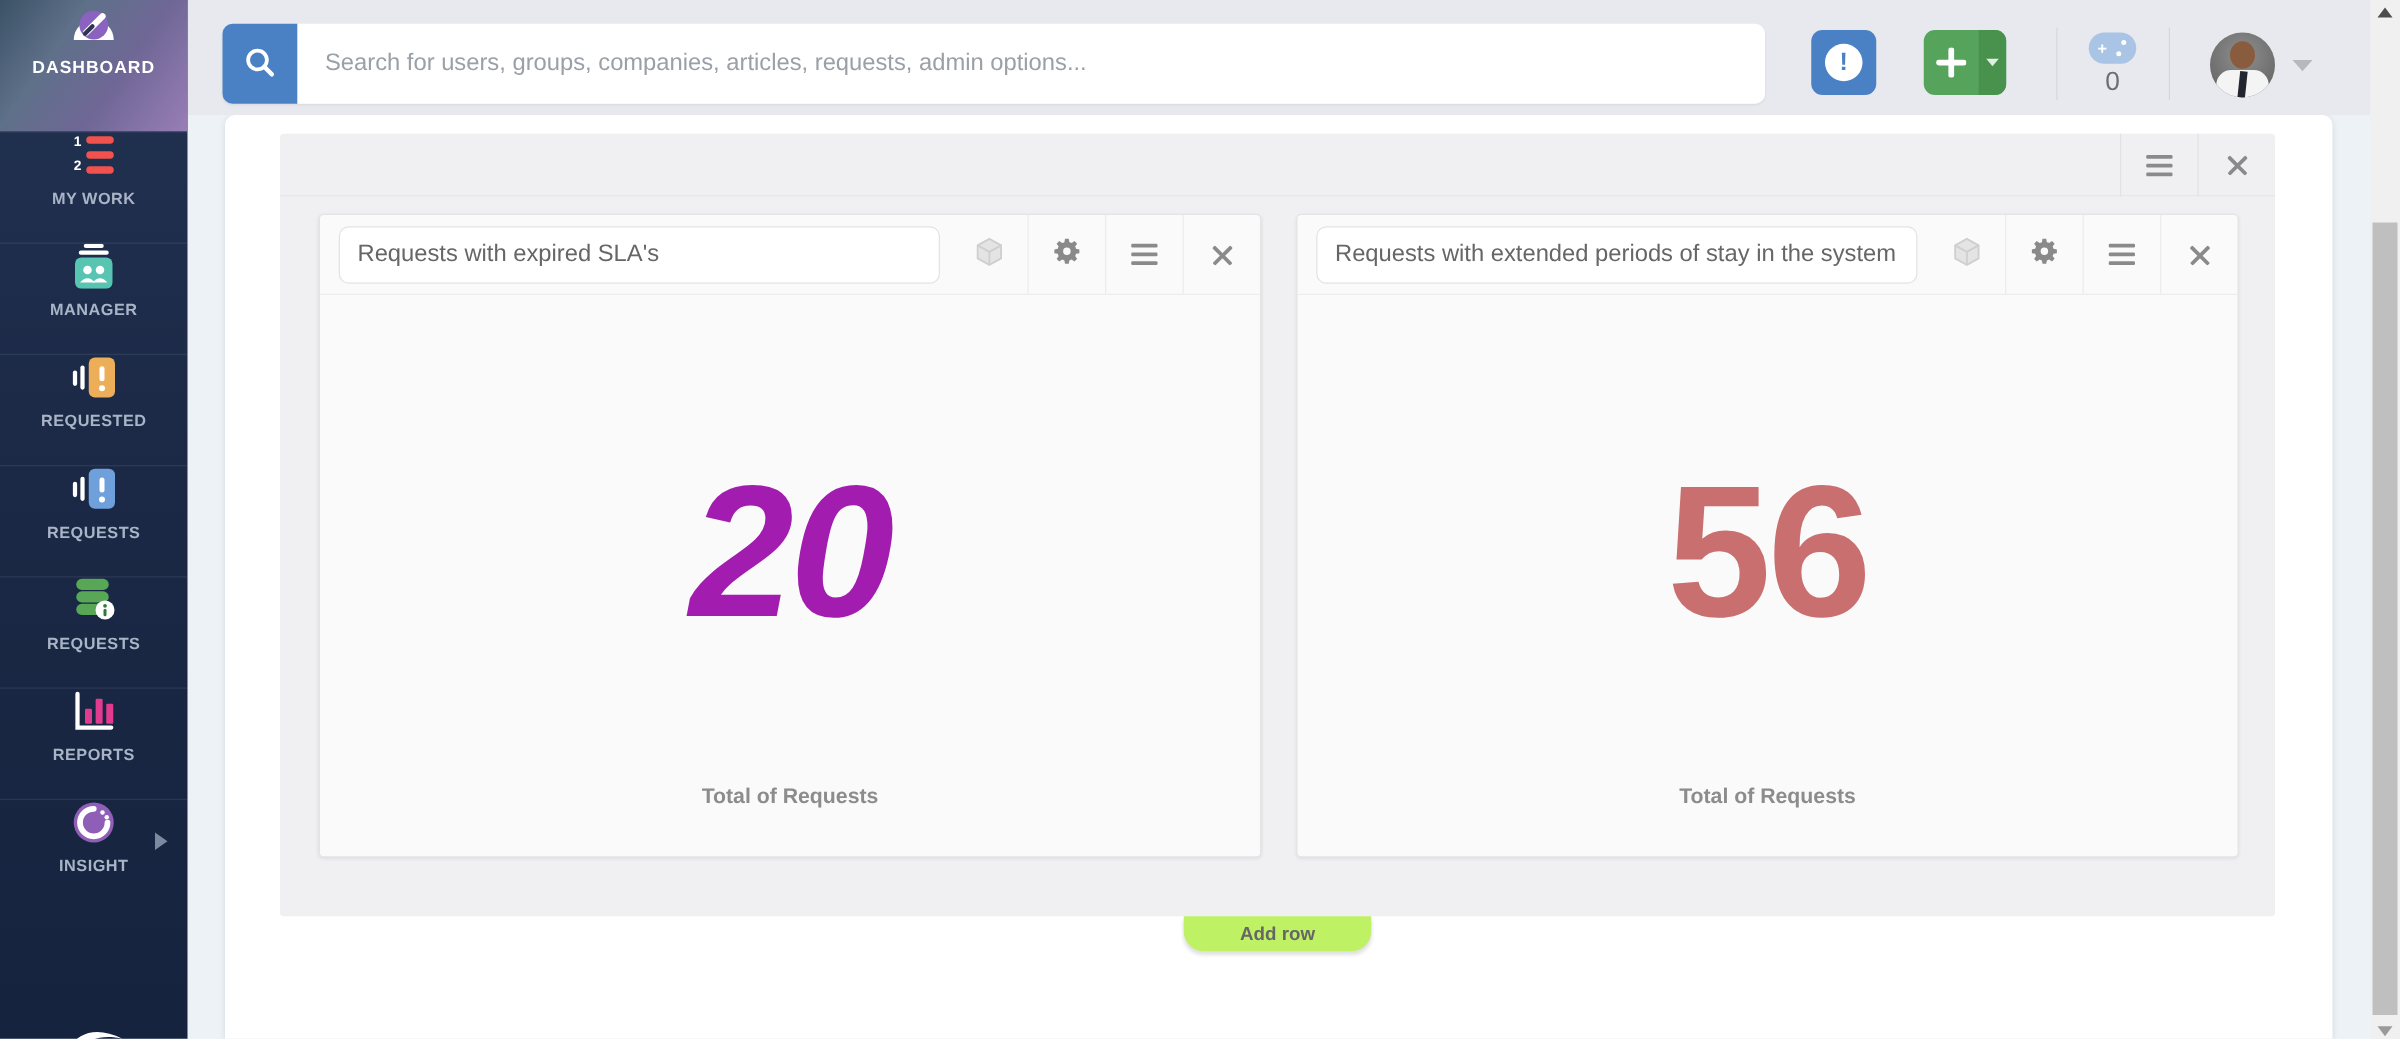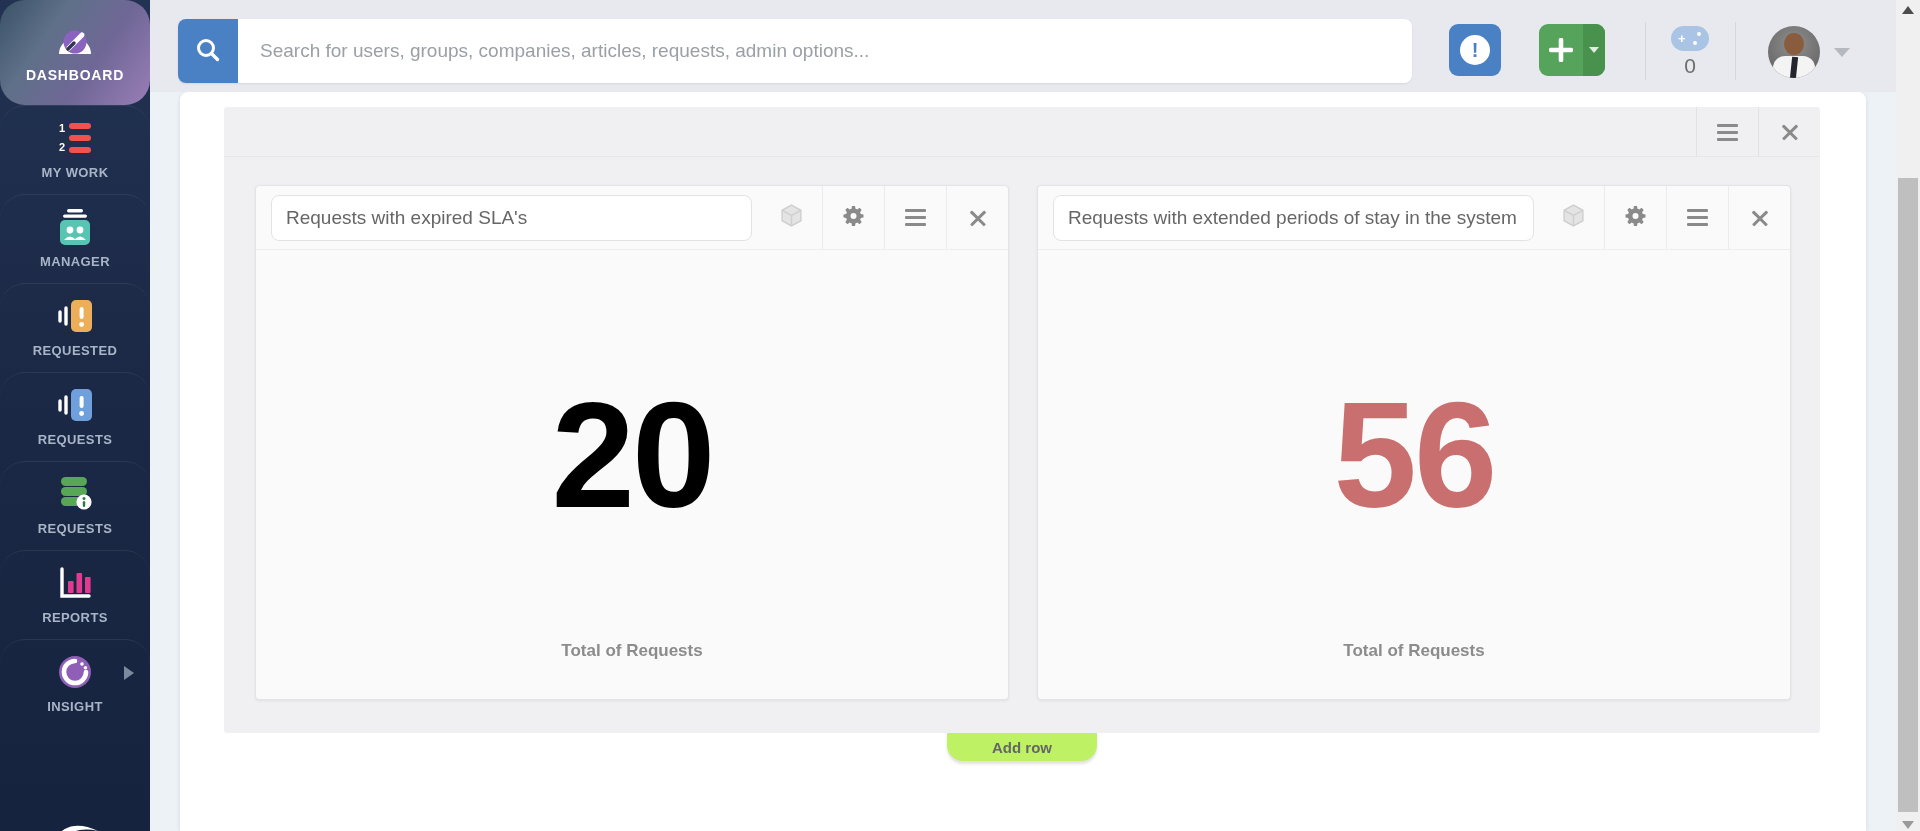--- a/index.html
+++ b/index.html
@@ -3,22 +3,22 @@
 <meta charset="utf-8">
 <style>
   * { margin:0; padding:0; box-sizing:border-box; }
   html,body { width:1920px; height:831px; overflow:hidden;
     font-family:"Liberation Sans", sans-serif; background:#edf2f7; }
 
   
   .sidebar { position:absolute; left:0; top:0; width:150px; height:831px;
     background:linear-gradient(180deg,#223252 0%,#1b2946 45%,#16233f 100%); z-index:20; }
   .side-item { position:relative; height:89px; border-top:1px solid rgba(255,255,255,.08);
-    display:flex; flex-direction:column; align-items:center; justify-content:center;
-    gap:9px; cursor:pointer;border-radius:25px; }
+    display:flex; flex-direction:column; align-items:center; justify-content:flex-start;
+    gap:9px; cursor:pointer; }
   .side-item .lbl { font-size:13px; font-weight:700; letter-spacing:.4px; color:#a9b4c6; }
   .side-item.dash { height:105px; border-top:none;
     background:linear-gradient(125deg,#3a5266 0%,#5f7089 32%,#6f6796 62%,#997eb6 100%); }
   .side-item.dash .lbl { color:#ffffff; font-size:14px; letter-spacing:.8px; }
   .icon-box { height:36px; display:flex; align-items:center; justify-content:center; }
   .submenu-arrow { position:absolute; right:16px; top:26px; width:0; height:0;
     border-left:10px solid #7d899e; border-top:7px solid transparent; border-bottom:7px solid transparent; }
   
   .mywork { display:flex; gap:4px; }
   .mywork .nums { display:flex; flex-direction:column; justify-content:space-between; height:30px; }
@@ -79,21 +79,21 @@
   .hdr-cell { width:62px; height:50px; border-left:1px solid #e2e2e4; display:flex;
     align-items:center; justify-content:center; cursor:pointer; }
   .menu-glyph { display:flex; flex-direction:column; gap:4px; }
   .menu-glyph i { display:block; width:21px; height:3px; background:#8a8a8a; border-radius:1px; }
   .x-glyph { position:relative; width:18px; height:18px; }
   .x-glyph:before,.x-glyph:after { content:""; position:absolute; left:-1px; top:8px; width:20px; height:2.6px;
     background:#8a8a8a; border-radius:1px; }
   .x-glyph:before { transform:rotate(45deg); } .x-glyph:after { transform:rotate(-45deg); }
 
   
-  .card { position:absolute; top:78px; width:754px; height:515px; background:#fafafa;
+  .card { position:absolute; top:64px; width:754px; height:515px; background:#fafafa;
     border:1px solid #e4e4e6; border-radius:4px; box-shadow:0 1px 3px rgba(0,0,0,.07); }
   .card1 { left:31px; } .card2 { left:813px; }
   .card-header { position:absolute; left:0; top:0; right:0; height:64px;
     border-bottom:1px solid #ededee; display:flex; align-items:center; padding-left:15px; }
   .title-input { width:481px; height:46px; background:#fff; border:1px solid #e3e3e5; border-radius:8px;
     padding:0 14px; font-size:19px; color:#666; font-family:"Liberation Sans",sans-serif; outline:none; }
   .card-icons { position:absolute; right:0; top:0; height:63px; display:flex; }
   .card-cell { width:62px; height:63px; display:flex; align-items:center; justify-content:center; cursor:pointer; }
   .card-cell + .card-cell { border-left:1px solid #ececee; }
   .card-body { position:absolute; left:0; top:64px; right:0; bottom:0;
@@ -323,21 +323,21 @@
                 <i></i>
                 <i></i>
               </span>
           </div>
           <div class="card-cell">
             <span class="x-glyph"></span>
           </div>
         </div>
       </div>
       <div class="card-body">
-        <div class="kpi-value" style="color: #000000;">20</div>
+        <div class="kpi-value" style="color: #a21caf; font-style: italic;">20</div>
         <div class="kpi-caption">Total of Requests</div>
       </div>
     </article>
 
     <article class="card card2">
       <div class="card-header">
         <input class="title-input" type="text" value="Requests with extended periods of stay in the system" style="">
         <div class="card-icons">
           <div class="card-cell">
             <span>

